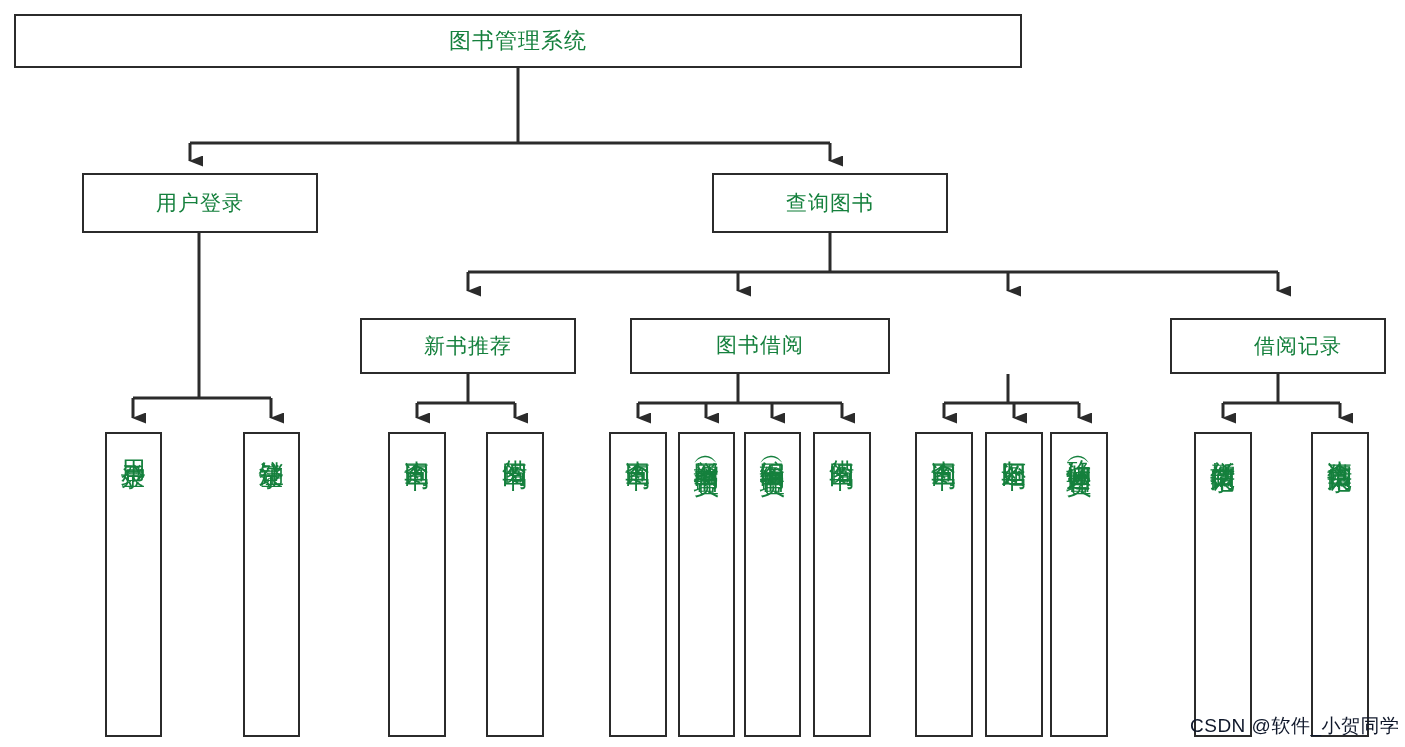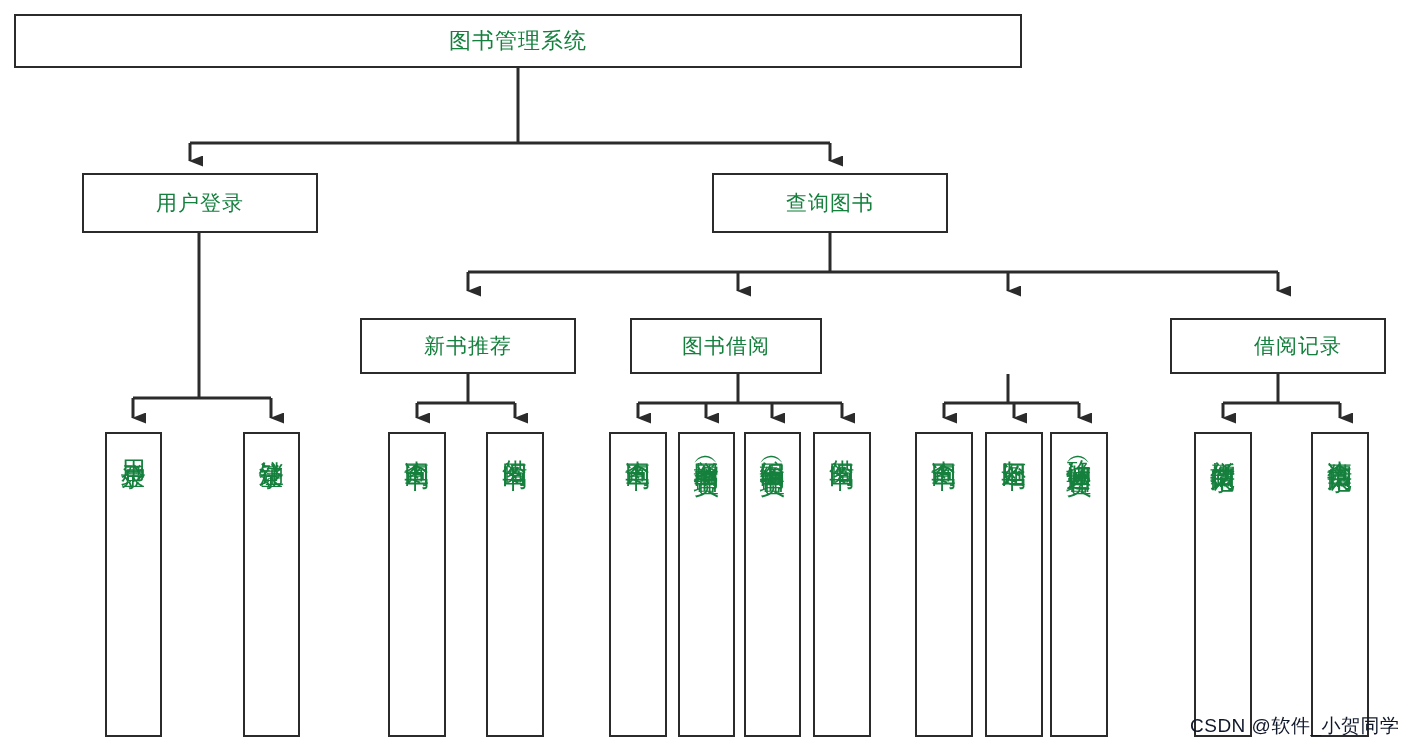--- a/index.html
+++ b/index.html
@@ -108,21 +108,21 @@
   <div class="node h-node" style="left:82px;top:173px;width:236px;height:60px;">
     <span class="lbl">用户登录</span>
   </div>
   <div class="node h-node" style="left:712px;top:173px;width:236px;height:60px;">
     <span class="lbl">查询图书</span>
   </div>
 
   <div class="node h-node" style="left:360px;top:318px;width:216px;height:56px;">
     <span class="lbl">新书推荐</span>
   </div>
-  <div class="node h-node" style="left:630px;top:318px;width:192px;height:56px;">
+  <div class="node h-node" style="left:630px;top:318px;width:260px;height:56px;font-family:Liberation Serif, serif;">
     <span class="lbl">图书借阅</span>
   </div>
   <div class="node h-node" style="left:1170px;top:318px;width:216px;height:56px;padding-left:40px;">
     <span class="lbl">借阅记录</span>
   </div>
 
   <div class="node v-node" style="left:105px;top:432px;width:57px;height:305px;">
     <span class="lbl">用户登录</span>
   </div>
   <div class="node v-node" style="left:243px;top:432px;width:57px;height:305px;">

